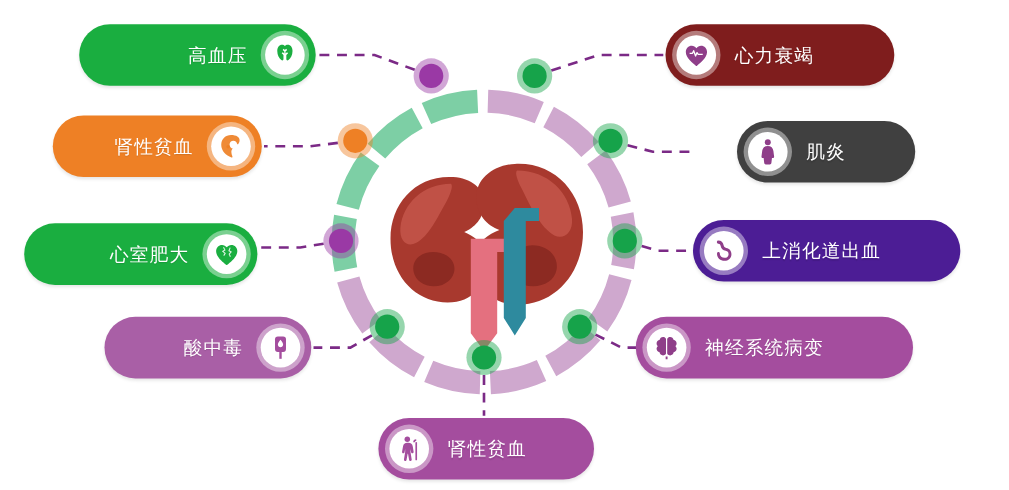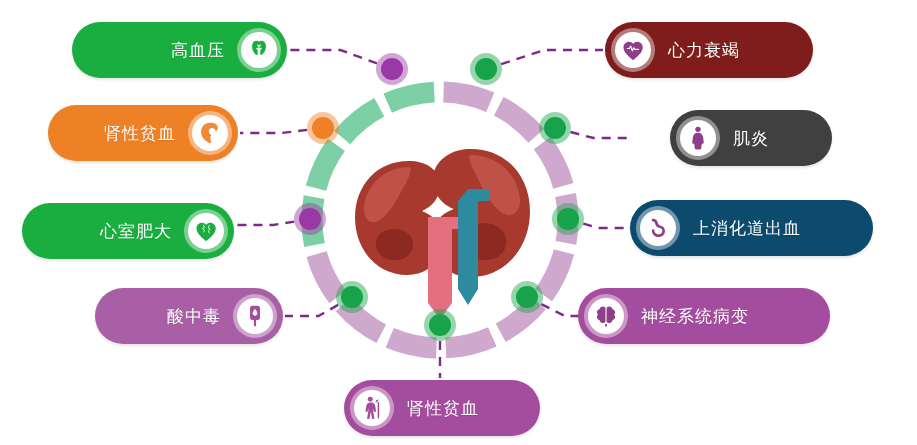--- a/index.html
+++ b/index.html
@@ -242,21 +242,21 @@
         <span class="ibadge">
        <span class="ring-out"></span>
        <span class="disc"></span>
        <svg width="26" height="26" viewBox="0 0 24 24" fill="#8F3E89">
             <circle cx="12" cy="4" r="2.5"></circle>
             <path d="M12 7.2c-2.7 0-4.4 1.7-4.7 4.1l-.6 4.6c-.1.8.4 1.4 1.2 1.4h.6l.5 4.2c.1.7.6 1.1 1.3 1.1h3.4c.7 0 1.2-.4 1.3-1.1l.5-4.2h.6c.8 0 1.3-.6 1.2-1.4l-.6-4.6c-.3-2.4-2-4.1-4.7-4.1z"></path>
           </svg>
      </span>
         <span class="pill-label">肌炎</span>
       </div>
-      <div class="pill left-icon" style="left: 630px; top: 200px; width: 243px; background: #0c4a6e;">
+      <div class="pill left-icon" style="left: 630px; top: 200px; width: 243px; background: #4c1d95;">
         <span class="ibadge">
        <span class="ring-out"></span>
        <span class="disc"></span>
        <svg width="26" height="26" viewBox="0 0 24 24" fill="#8F3E89">
             <path d="M7.3 3.4c2.6 0 4.1 1.6 4.5 3.8.3 1.5 1 2.2 2.3 2.4 2.6.4 4.3 2.4 4.3 5.2 0 3.2-2.5 5.6-5.8 5.6-3.6 0-6.3-2.5-6.3-6 0-.8.5-1.3 1.2-1.3s1.2.5 1.2 1.3c0 2.1 1.6 3.5 3.9 3.5 2 0 3.4-1.3 3.4-3.1 0-1.6-.9-2.5-2.4-2.8-2.4-.4-3.8-1.8-4.3-4.2-.2-1.1-.7-1.8-1.9-1.8-.7 0-1.2-.5-1.2-1.3s.5-1.3 1.1-1.3z"></path>
           </svg>
      </span>
         <span class="pill-label">上消化道出血</span>
       </div>
       <div class="pill left-icon" style="left: 578px; top: 288px; width: 252px; background: rgb(164, 77, 158);">

